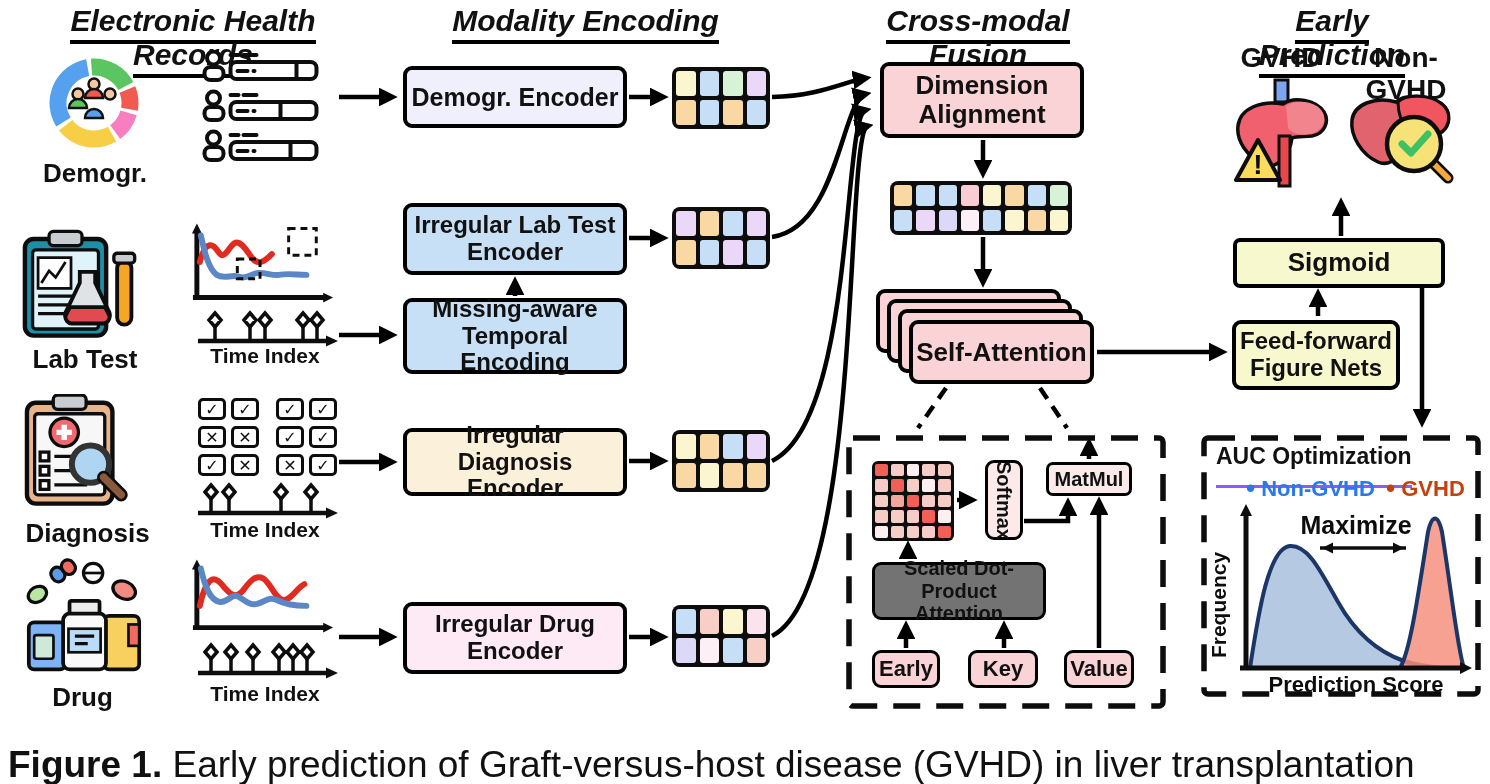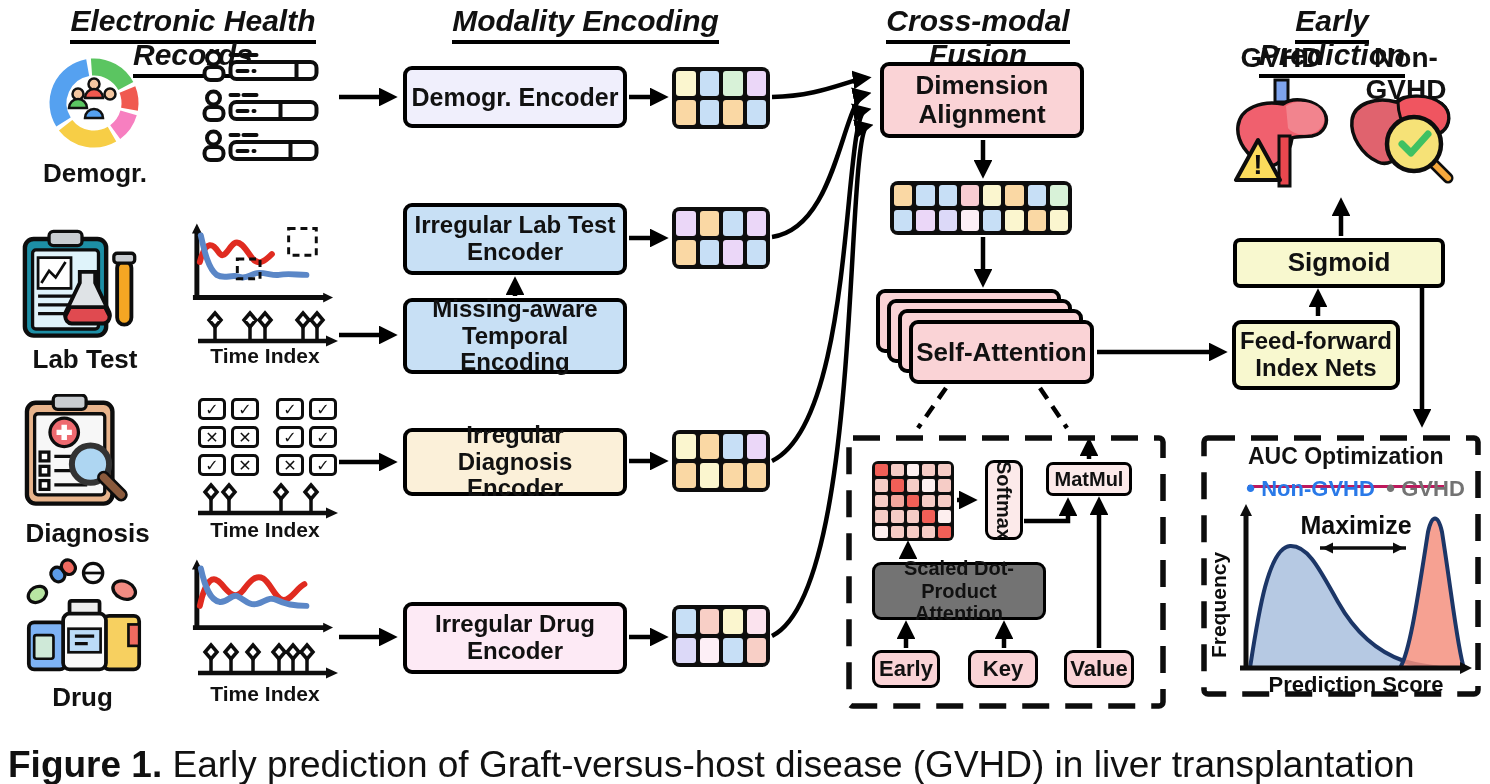--- a/index.html
+++ b/index.html
@@ -32,23 +32,23 @@
     width:28px; height:22px; border:3px solid #0d0d0d; border-radius:5px; background:#fff;
     font-weight:bold; font-size:16px; display:flex; align-items:center; justify-content:center;
   }
   .marks .mark:nth-child(4n+3), .marks .mark:nth-child(4n) { transform:translateX(12px); }
   .stack-layer { position:absolute; width:185px; height:64px; background:#FAD3D6;
     border:4px solid #000; border-radius:9px; }
   .vert { writing-mode:vertical-rl; }
   .legend-item { position:absolute; font-weight:bold; font-size:22px; white-space:nowrap; }
   .legend-item .dot { font-size:26px; vertical-align:-1px; }
   .legend-blue { color:#2979E8; }
-  .legend-red  { color:#737373; }
+  .legend-red  { color:#c2410c; }
   .auc-title { font-weight:bold; font-size:23px; }
-  .auc-title > span { border-bottom:3px solid #be185d; padding-bottom:16px;margin-left:32px; }
+  .auc-title > span { border-bottom:3px solid #8b5cf6; padding-bottom:16px; }
   .caption { position:absolute; left:8px; top:742px; width:1478px; font-size:37px; line-height:1.25; }
   .caption b { font-weight:bold; }
 </style>
 </head>
 <body>
 
 <div id="stage">
 
   <div class="abs hdr" style="left:8px;top:4px;width:370px"><span>Electronic Health Records</span></div>
   <div class="abs hdr" style="left:838px;top:4px;width:280px"><span>Cross-modal Fusion</span></div>
@@ -404,21 +404,21 @@
     <path d="M89,85 L104,100" stroke="#0d0d0d" stroke-width="11" stroke-linecap="round"></path>
     <path d="M89,85 L104,100" stroke="#F5A83C" stroke-width="6" stroke-linecap="round"></path>
     <circle cx="70" cy="66" r="27" fill="#F6E277" stroke="#0d0d0d" stroke-width="4.5"></circle>
     <path d="M58,66 L67,75 L84,56" fill="none" stroke="#3FC162" stroke-width="7" stroke-linecap="round" stroke-linejoin="round"></path>
   </svg>
 
   <div class="box" style="left:1233px;top:238px;width:212px;height:50px;background:#F8F8CF;border-radius:7px;font-size:26px">
       <span>Sigmoid</span>
     </div>
   <div class="box" style="left:1232px;top:320px;width:168px;height:70px;background:#F8F8CF;font-size:24px">
-      <span>Feed-forward Index Nets</span>
+      <span>Feed-forward Figure Nets</span>
     </div>
 
   <svg class="abs" style="left:1200px;top:434px" width="282" height="264">
     <rect x="4" y="4" width="274" height="256" rx="4" fill="none" stroke="#0d0d0d" stroke-width="5.5" stroke-dasharray="27 16"></rect>
   </svg>
   <div class="abs auc-title" style="left:1216px;top:443px"><span>AUC Optimization</span></div>
   <div class="legend-item legend-blue" style="left:1246px;top:473px"><span class="dot">•</span> <span>Non-GVHD</span></div>
   <div class="legend-item legend-red" style="left:1386px;top:473px"><span class="dot">•</span> <span>GVHD</span></div>
 
   <svg class="abs" style="left:1206px;top:500px" width="272" height="198" viewBox="0 0 272 198">

